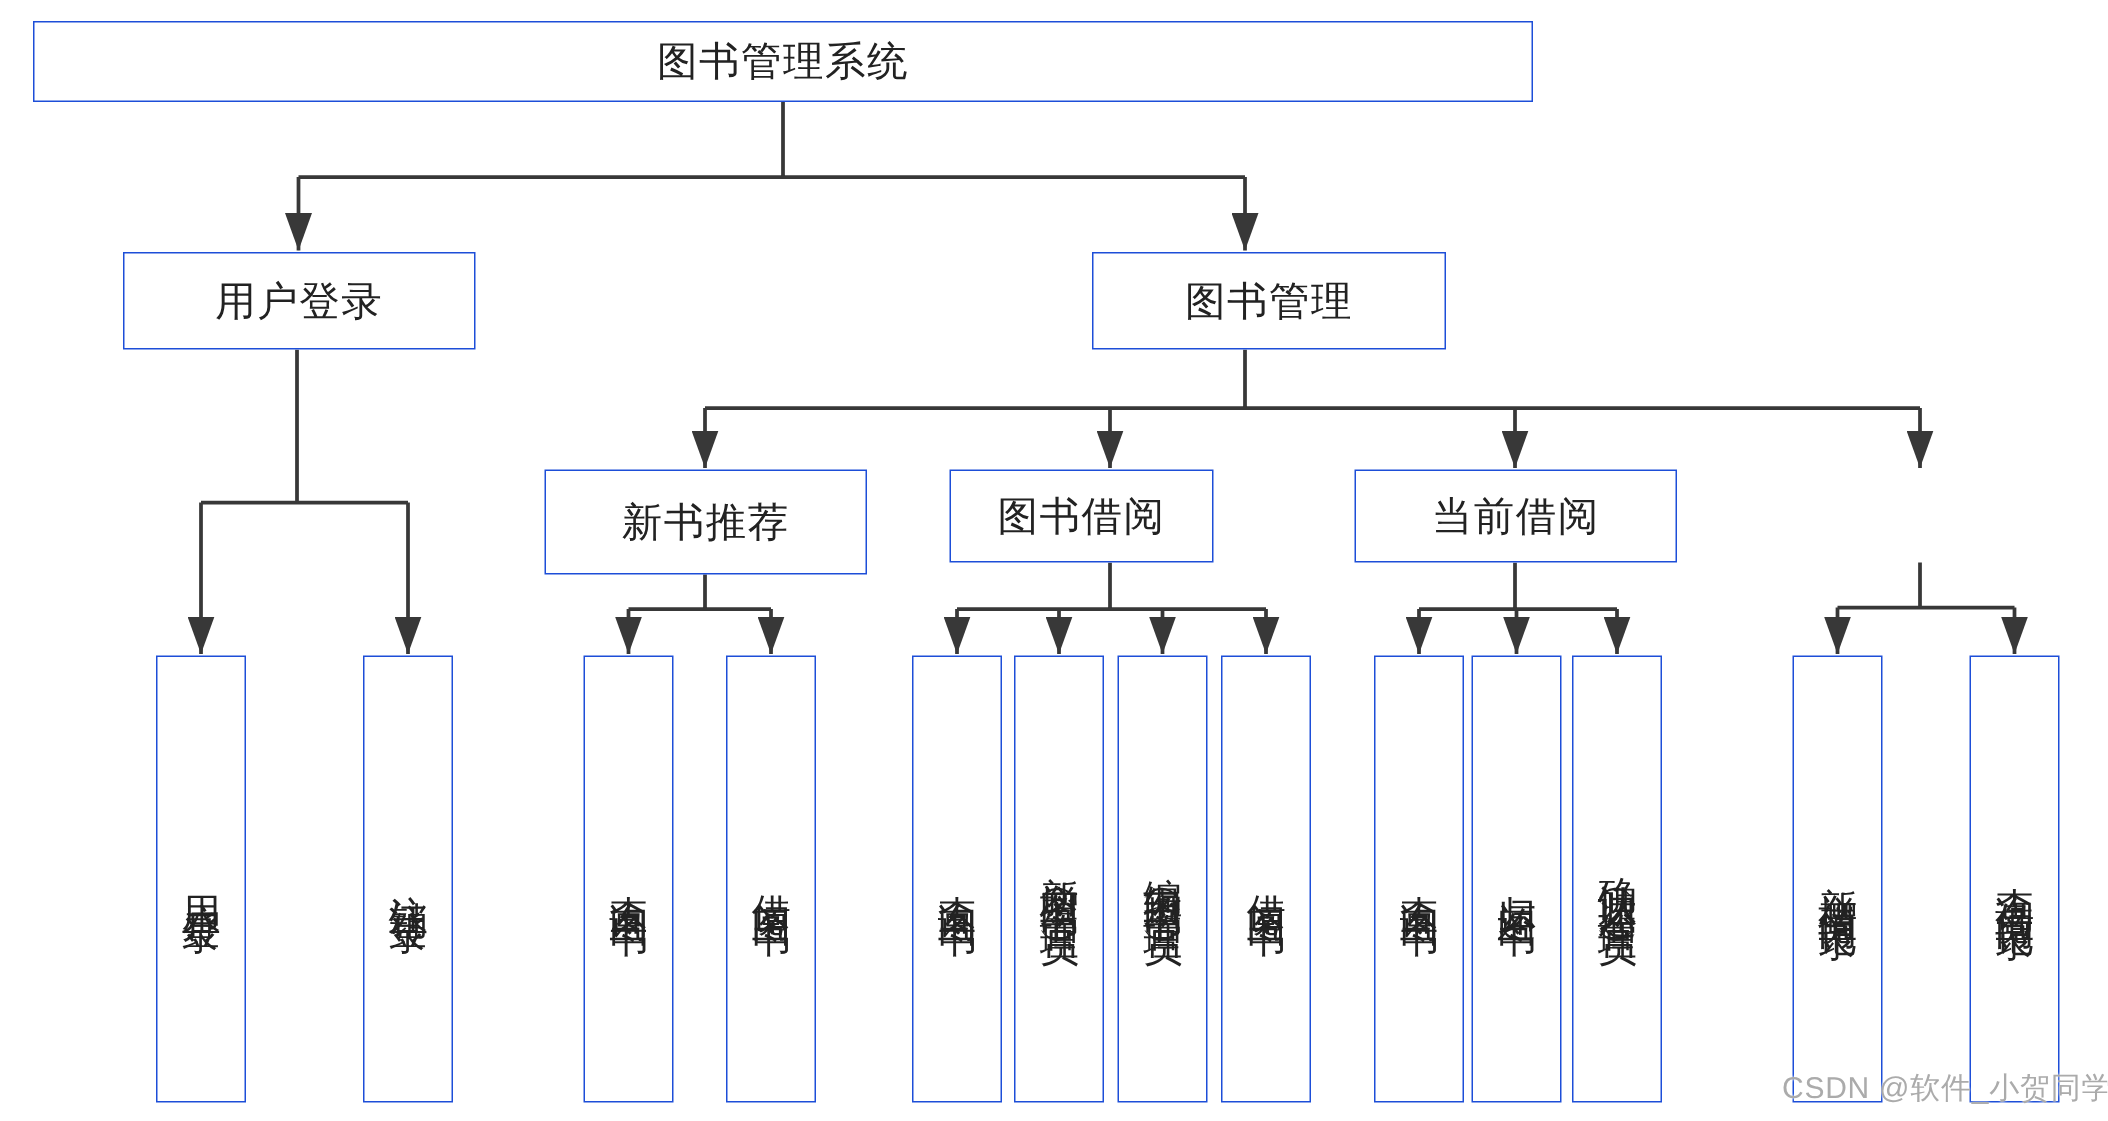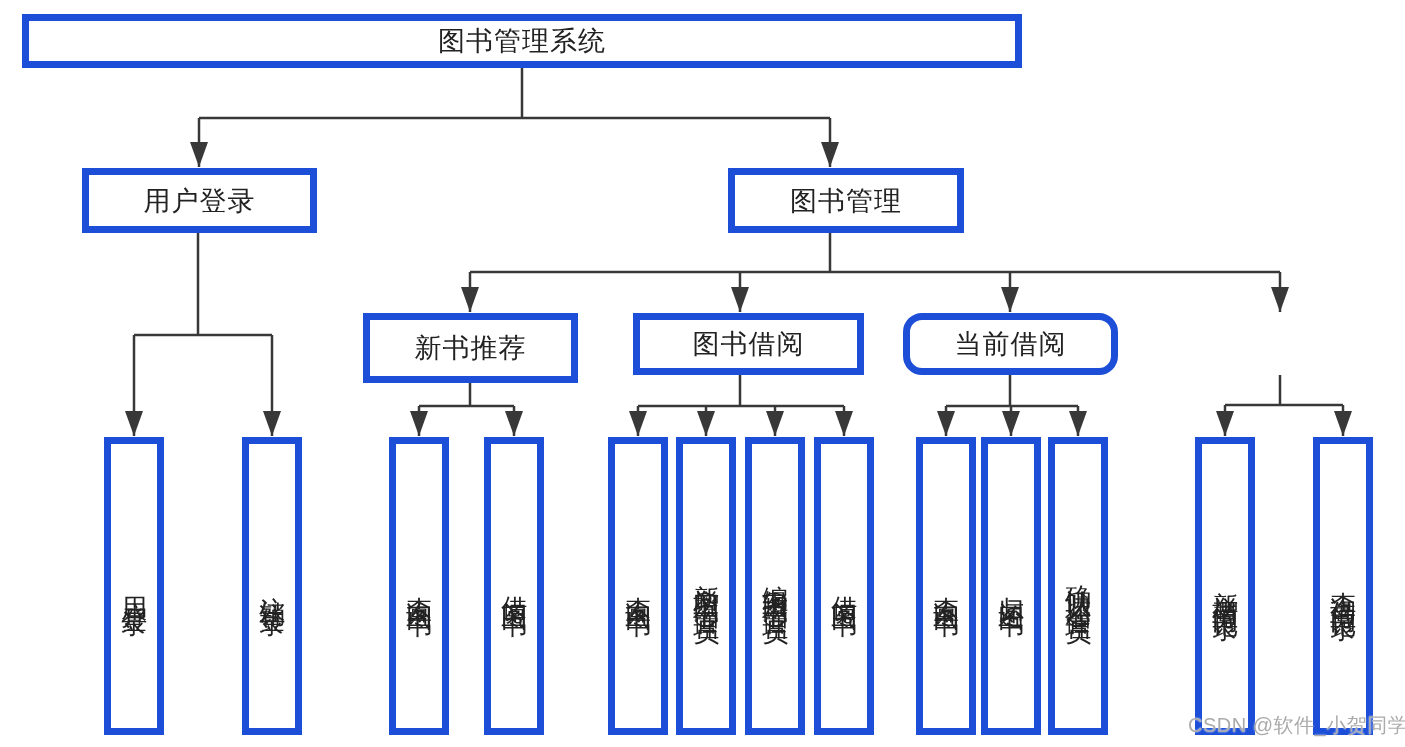--- a/index.html
+++ b/index.html
@@ -15,21 +15,21 @@
   svg.connectors {
     position: absolute;
     left: 0; top: 0;
     width: 1405px; height: 747px;
     z-index: 1;
   }
   .box {
     position: absolute;
     box-sizing: border-box;
     background: #ffffff;
-    border: 7px solid #1d4ed8;
+    border: 1px solid #1d4ed8;
     display: flex;
     align-items: center;
     justify-content: center;
     z-index: 2;
   }
   .hbox { font-size: 27px; letter-spacing: 1px; white-space: nowrap; }
   .vbox { font-size: 26px; }
   .vtext {
     writing-mode: vertical-rl;
     text-orientation: mixed;
@@ -104,24 +104,24 @@
   <div class="box hbox" style="left:82px; top:168px; width:235px; height:65px;">
     <span>用户登录</span>
   </div>
   <div class="box hbox" style="left:728px; top:168px; width:236px; height:65px;">
     <span>图书管理</span>
   </div>
 
   <div class="box hbox" style="left:363px; top:313px; width:215px; height:70px;">
     <span>新书推荐</span>
   </div>
-  <div class="box hbox" style="left:633px; top:313px; width:231px; height:62px;text-align:center;">
+  <div class="box hbox" style="left:633px; top:313px; width:176px; height:62px;text-align:center;">
     <span>图书借阅</span>
   </div>
-  <div class="box hbox" style="left:903px; top:313px; width:215px; height:62px;border-radius:19px;">
+  <div class="box hbox" style="left:903px; top:313px; width:215px; height:62px;">
     <span>当前借阅</span>
   </div>
 
   <div class="box vbox" style="left:104px; top:437px; width:60px; height:298px;">
     <span class="vtext">用户登录</span>
   </div>
   <div class="box vbox" style="left:242px; top:437px; width:60px; height:298px;">
     <span class="vtext">注销登录</span>
   </div>
 

